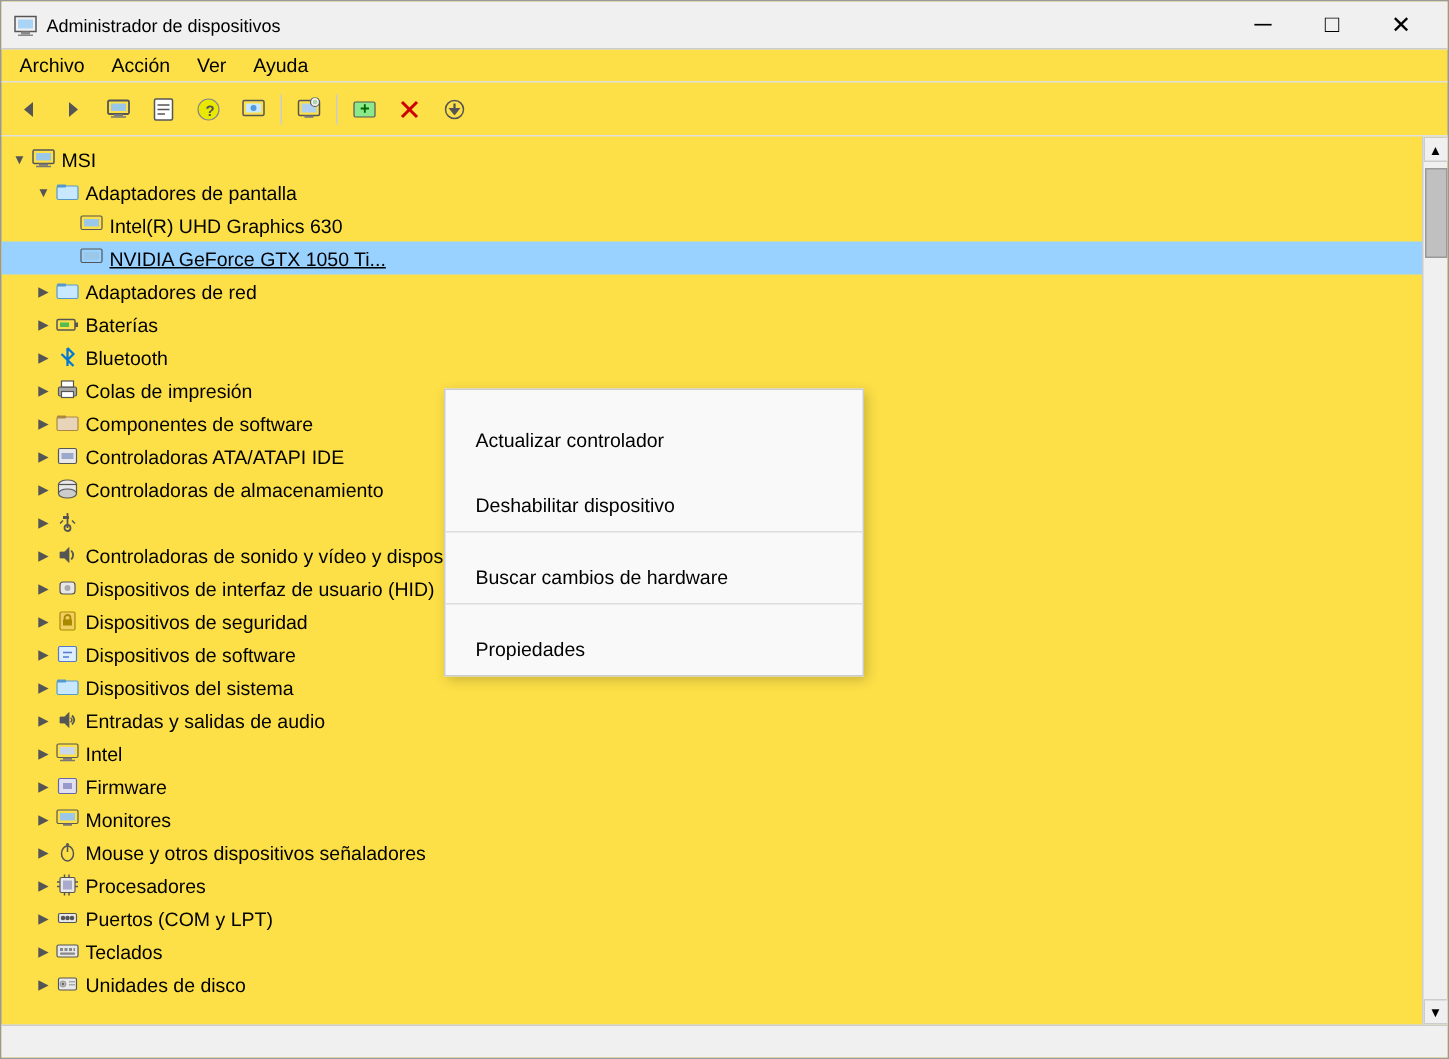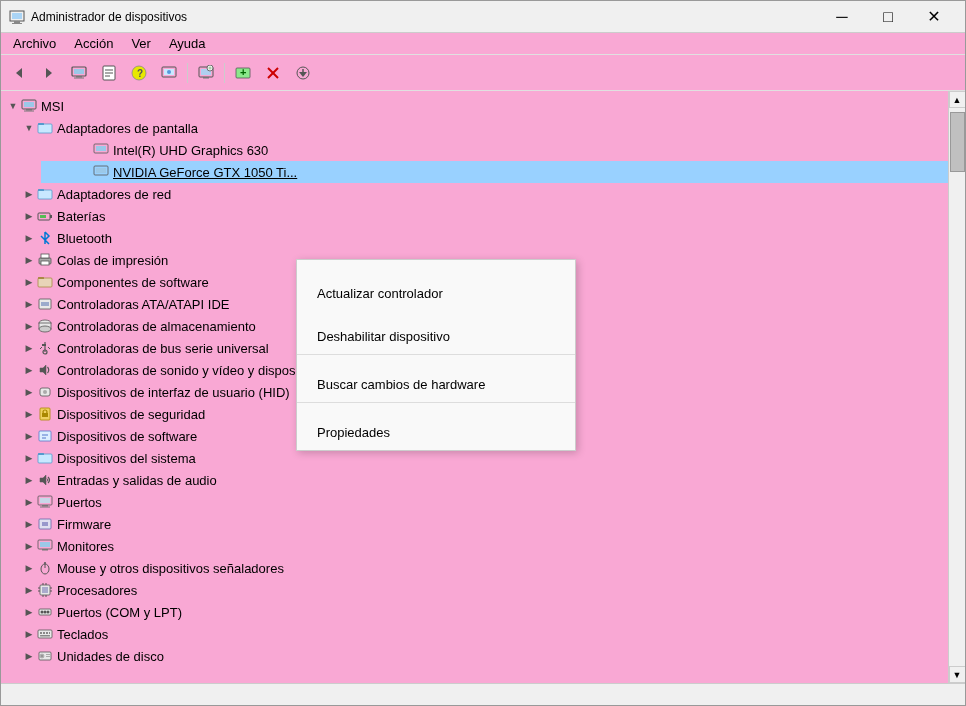--- a/index.html
+++ b/index.html
@@ -7,21 +7,21 @@
       font-family: 'Segoe UI', Tahoma, Geneva, Verdana, sans-serif;
       font-size: 13px;
       background: #f0f0f0;
       width: 966px;
       height: 706px;
       overflow: hidden;
     }
     .window {
       width: 966px;
       height: 706px;
-      background: #f9a8d4;
+      background: #fde047;
       border: 1px solid #999;
       display: flex;
       flex-direction: column;
     }
     .title-bar {
       background: #f0f0f0;
       height: 32px;
       display: flex;
       align-items: center;
       padding: 0 8px;
@@ -198,21 +198,21 @@
       background: #ddd;
       margin: 4px 0;
     }
 
     
     svg { display: block; }
 
     
     .indent-0 { padding-left: 4px; }
     .indent-1 { padding-left: 20px; }
-    .indent-2 { padding-left: 36px; margin-left: 40px; }
+    .indent-2 { padding-left: 36px; }
   </style>
 </head>
 <body>
 
 <div class="window">
 
   <div class="title-bar">
     <div class="title-bar-icon">
       <svg width="16" height="16" viewBox="0 0 16 16">
         <rect x="1" y="2" width="14" height="10" fill="none" stroke="#555" stroke-width="1"></rect>
@@ -440,21 +440,20 @@
         <span class="expand-btn">▶</span>
         <span class="item-icon">
           <svg width="16" height="16" viewBox="0 0 16 16">
             <line x1="8" y1="2" x2="8" y2="12" stroke="#555" stroke-width="1.2"></line>
             <rect x="5" y="4" width="4" height="2" fill="#555"></rect>
             <circle cx="8" cy="12" r="2" fill="none" stroke="#555" stroke-width="1.2"></circle>
             <line x1="5" y1="7" x2="3" y2="9" stroke="#555" stroke-width="1"></line>
             <line x1="11" y1="7" x2="13" y2="9" stroke="#555" stroke-width="1"></line>
           </svg>
         </span>
-        <span class="item-label">Controladoras de bus serie universal</span>
       </div>
 
       <div class="tree-item indent-1">
         <span class="expand-btn">▶</span>
         <span class="item-icon">
           <svg width="16" height="16" viewBox="0 0 16 16">
             <polygon points="3,6 6,6 9,3 9,13 6,10 3,10" fill="#555" stroke="#555" stroke-width="0.5"></polygon>
             <path d="M10.5 5 Q13 8 10.5 11" stroke="#555" stroke-width="1.2" fill="none"></path>
           </svg>
         </span>
@@ -522,21 +521,21 @@
       <div class="tree-item indent-1">
         <span class="expand-btn">▶</span>
         <span class="item-icon">
           <svg width="16" height="16" viewBox="0 0 16 16">
             <rect x="1" y="2" width="14" height="9" rx="1" fill="none" stroke="#555" stroke-width="0.8"></rect>
             <rect x="3" y="4" width="10" height="5" fill="#c8d8e8"></rect>
             <rect x="5" y="11" width="6" height="1.5" fill="#777"></rect>
             <rect x="3" y="12.5" width="10" height="1" fill="#777"></rect>
           </svg>
         </span>
-        <span class="item-label">Puertos</span>
+        <span class="item-label">Intel</span>
       </div>
 
       <div class="tree-item indent-1">
         <span class="expand-btn">▶</span>
         <span class="item-icon">
           <svg width="16" height="16" viewBox="0 0 16 16">
             <rect x="2" y="3" width="12" height="10" rx="1" fill="#e0e0f0" stroke="#6666aa" stroke-width="0.8"></rect>
             <rect x="5" y="6" width="6" height="4" fill="#9999cc"></rect>
           </svg>
         </span>

